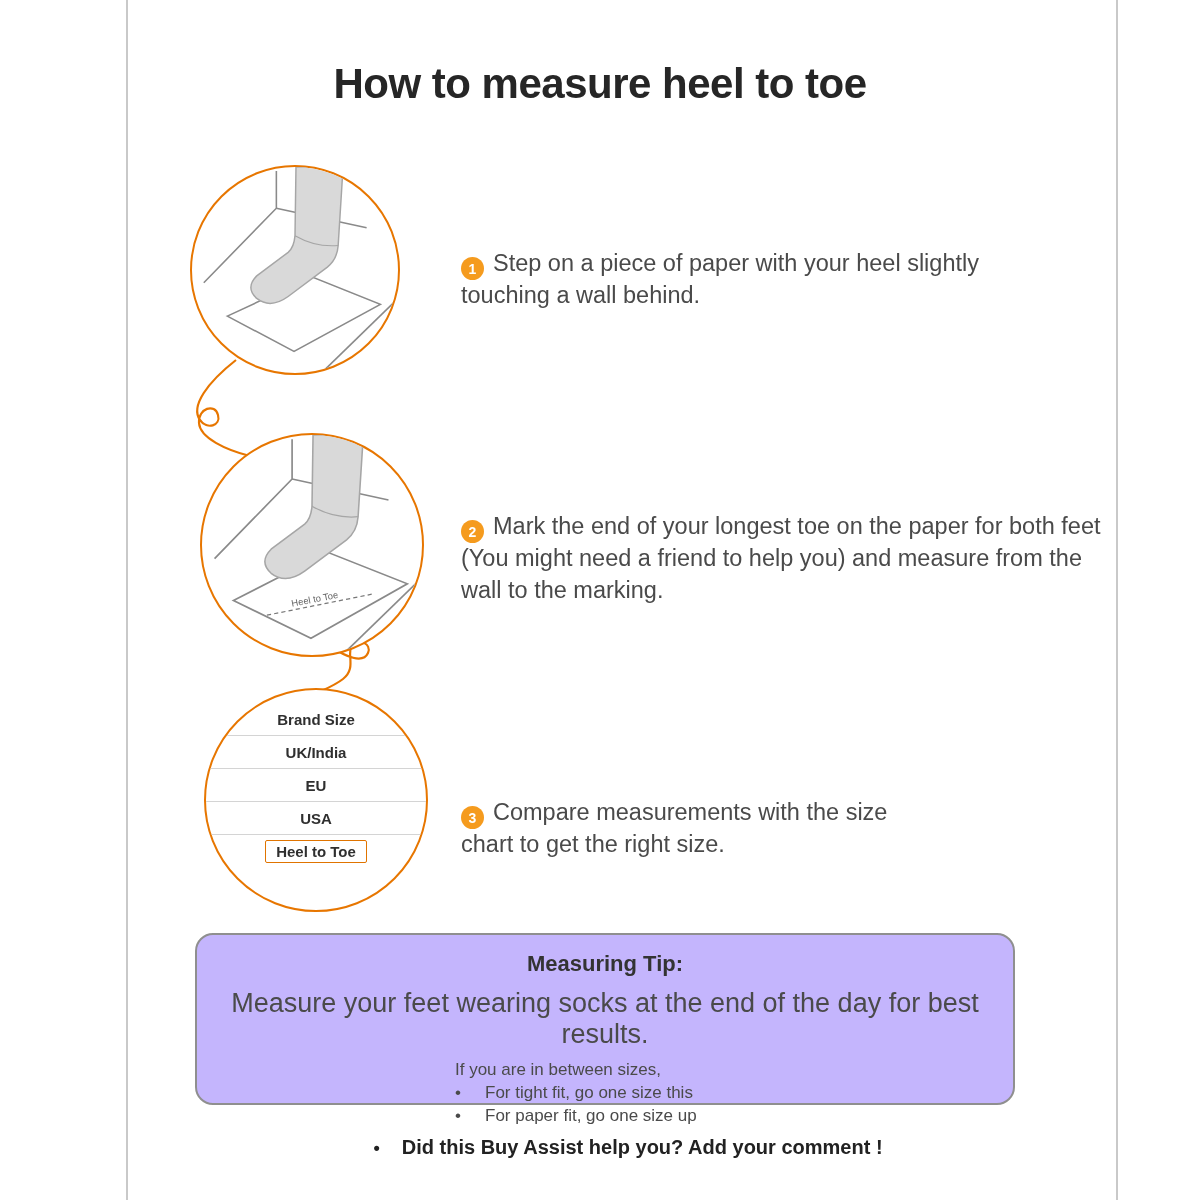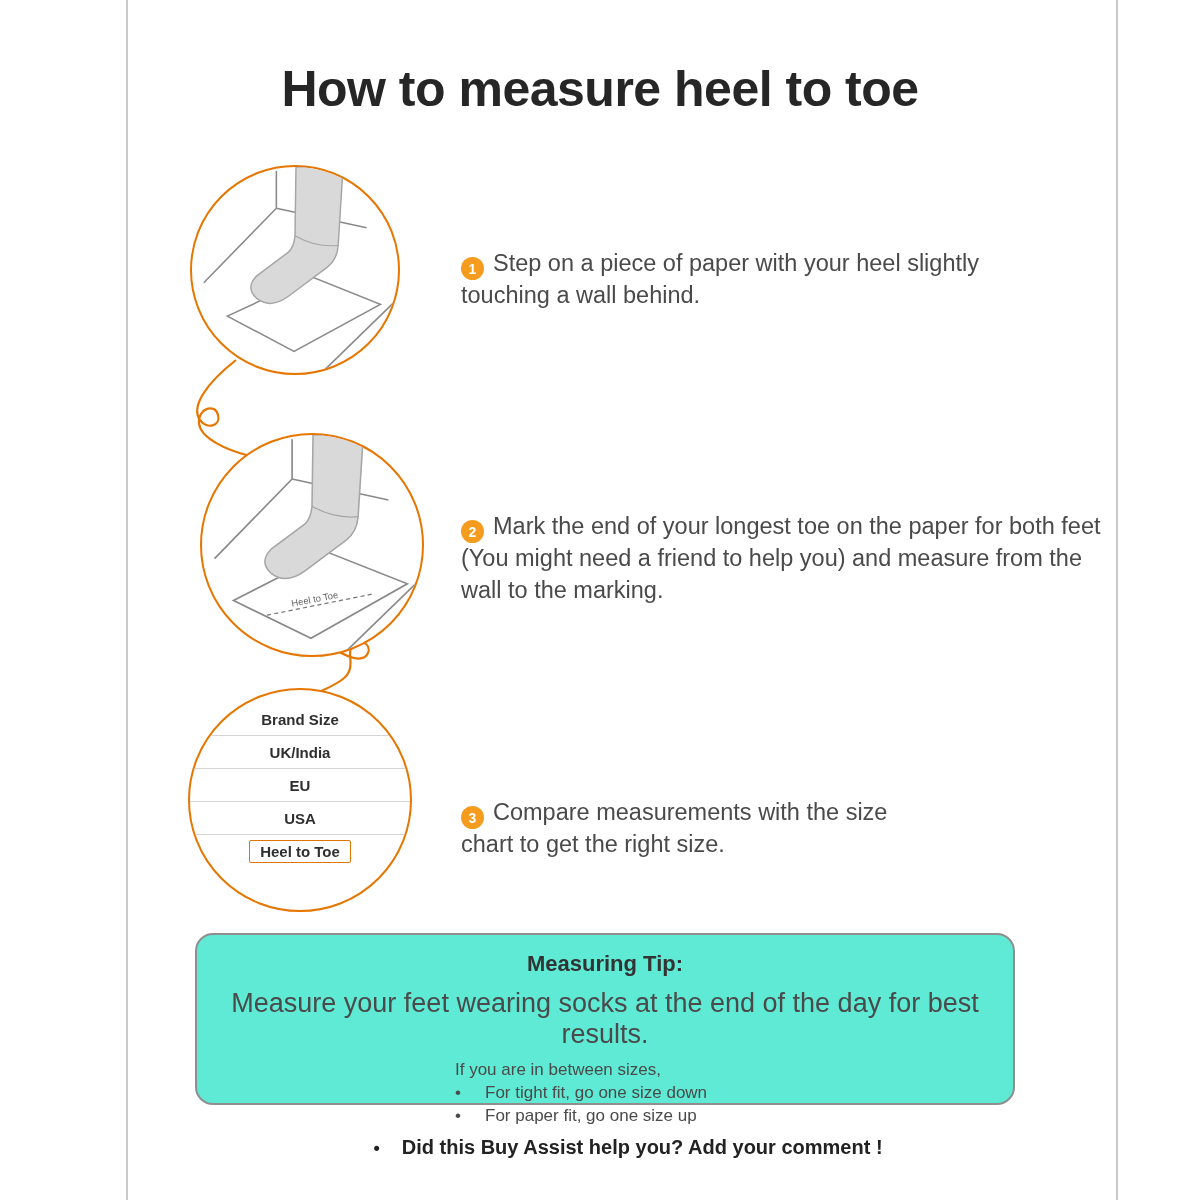--- a/index.html
+++ b/index.html
@@ -10,32 +10,32 @@
     font-family:"Liberation Sans", sans-serif;
     color:#3f3f3f;
     overflow:hidden;
   }
   .edge-line{position:absolute;top:0;width:2px;height:1200px;background:#c9c9c9;}
   .edge-left{left:126px;}
   .edge-right{left:1116px;}
 
   .title{
     position:absolute;top:60px;left:0;width:100%;
-    text-align:center;font-size:50px;font-weight:700;color:#262626;
+    text-align:center;font-size:42px;font-weight:700;color:#262626;
     letter-spacing:-0.5px;
   }
 
   .circle{
     position:absolute;border-radius:50%;
     border:2.5px solid #E77600;background:#ffffff;
     overflow:hidden;box-sizing:border-box;
   }
   .circle-1{left:190px;top:165px;width:210px;height:210px;}
   .circle-2{left:200px;top:433px;width:224px;height:224px;}
-  .circle-3{left:188px;top:688px;width:224px;height:224px;}
+  .circle-3{left:204px;top:688px;width:224px;height:224px;}
   .circle svg{display:block;width:100%;height:100%;}
 
   .squiggles{position:absolute;left:0;top:0;width:1200px;height:1200px;pointer-events:none;}
 
   .step{
     position:absolute;
     font-size:23.5px;line-height:1.33;color:#4a4a4a;margin-left:13px;
   }
   .step-1{left:448px;top:224px;width:560px;}
   .step-2{left:448px;top:487px;width:640px;}
@@ -57,21 +57,21 @@
   }
   .chart-row:last-child{border-bottom:none;}
   .boxed{
     border:1.5px solid #E07400;border-radius:2px;
     padding:2px 10px;background:#ffffff;
   }
 
   .tip-box{
     position:absolute;left:195px;top:933px;width:820px;height:172px;
     border:2px solid #8f8f8f;border-radius:18px;box-sizing:border-box;
-    background:#5eead4;
+    background:#c4b5fd;
   }
   .tip-heading{
     text-align:center;font-size:22px;font-weight:700;color:#333333;
     margin-top:16px;
   }
   .tip-line1{
     text-align:center;font-size:27px;color:#4a4a4a;margin-top:11px;
   }
   .tip-sub{
     margin:10px 0 0 258px;font-size:17px;color:#4a4a4a;
@@ -154,21 +154,21 @@
     <span class="badge">3</span><span>Compare measurements with the size chart to get the right size.</span>
   </p>
 
   <div class="tip-box">
     <div class="tip-heading">Measuring Tip:</div>
     <div class="tip-line1">Measure your feet wearing socks at the end of the day for best results.</div>
     <div class="tip-sub">
       <div>If you are in between sizes,</div>
       <div class="tip-bullet-row">
         <span class="dot">•</span>
-        <span>For tight fit, go one size down</span>
+        <span>For tight fit, go one size this</span>
       </div>
       <div class="tip-bullet-row">
         <span class="dot">•</span>
         <span>For paper fit, go one size up</span>
       </div>
     </div>
   </div>
 
   <div class="footer">
     <span class="dot">•</span><span>Did this Buy Assist help you? Add your comment !</span>

